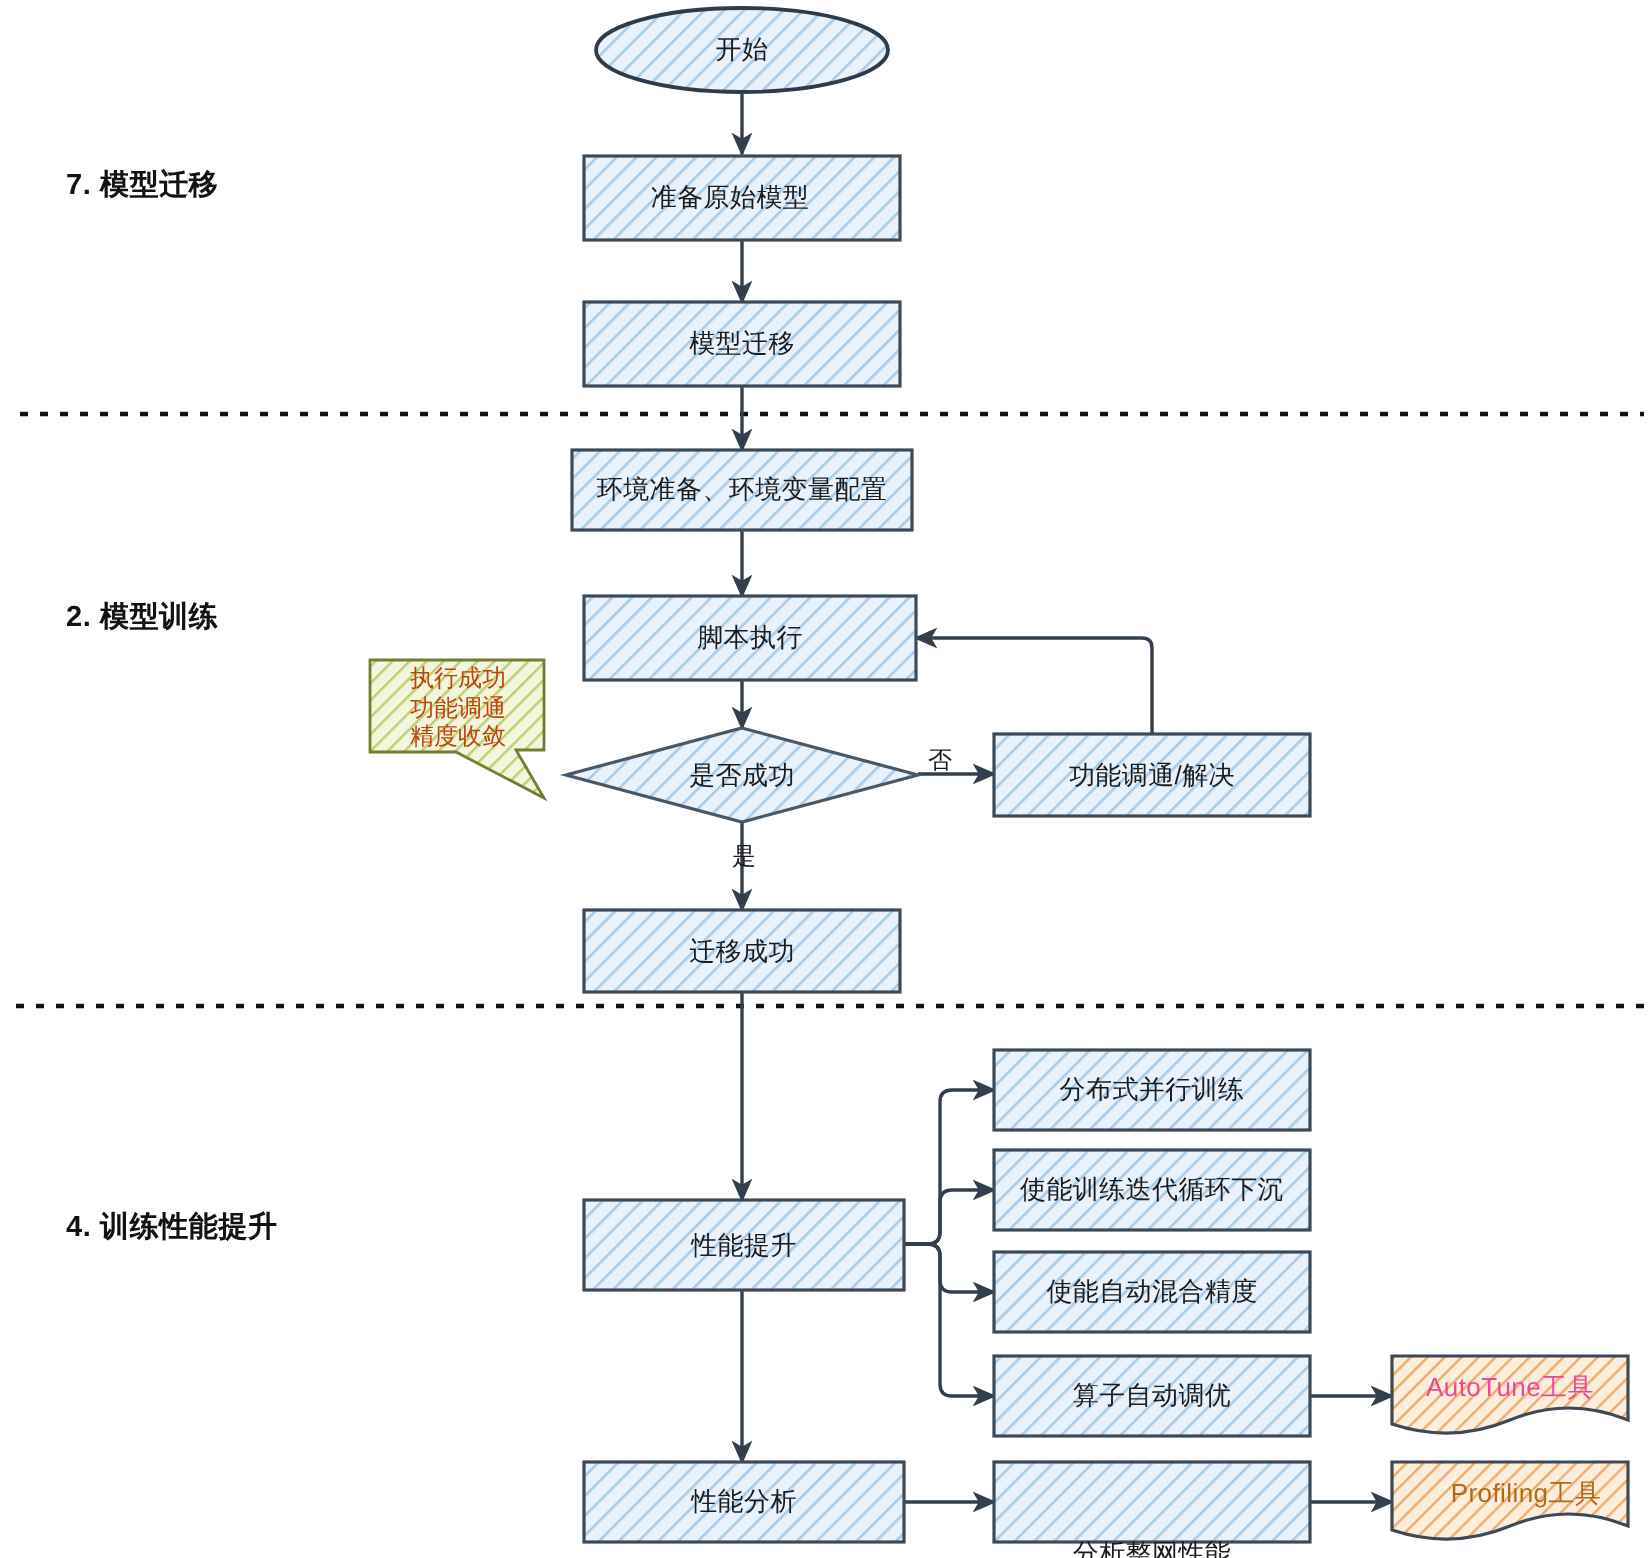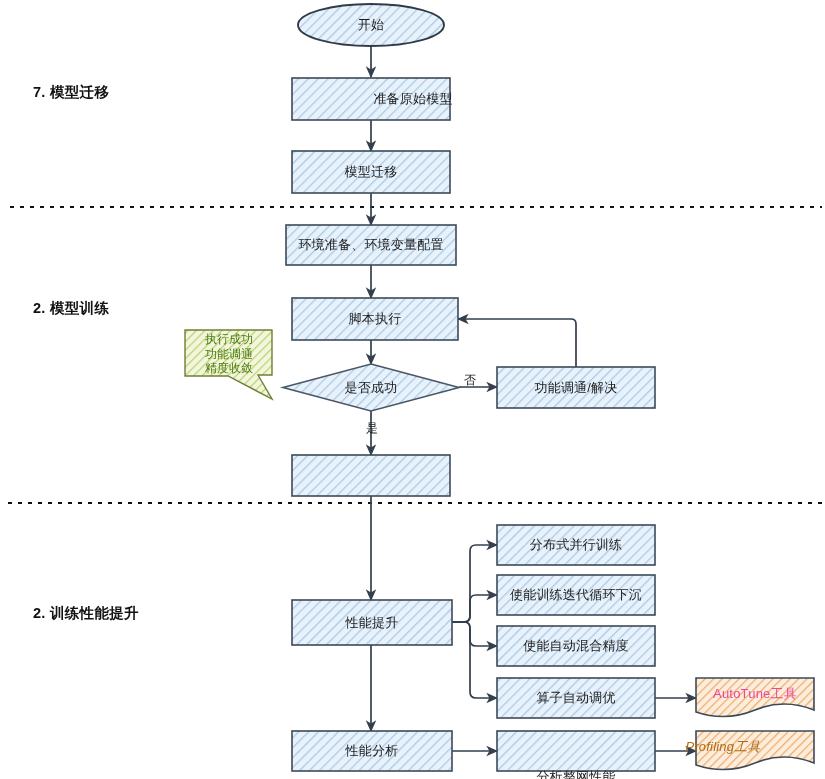--- a/index.html
+++ b/index.html
@@ -49,21 +49,21 @@
   }
   .edge-label {
     position: absolute;
     font-size: 12px;
     color: #1b1b1b;
     white-space: nowrap;
   }
   .note-label {
     position: absolute;
     font-size: 12px;
-    color: #4d7c0f;
+    color: #c2410c;
     line-height: 1.22;
     text-align: center;
     white-space: pre-line;
   }
 </style>
 </head>
 <body>
 
 <div id="canvas">
 
@@ -130,40 +130,41 @@
     <rect x="497" y="731" width="158" height="40" fill="url(#hatch-blue)" stroke="#3c4a57" stroke-width="1.6"></rect>
 
     <path d="M 696 678 L 814 678 L 814 710 Q 784 698 755 710 Q 726 722 696 712 Z" fill="url(#hatch-orange)" stroke="#3c4a57" stroke-width="1.6"></path>
     <path d="M 696 731 L 814 731 L 814 763 Q 784 751 755 763 Q 726 775 696 765 Z" fill="url(#hatch-orange)" stroke="#3c4a57" stroke-width="1.6"></path>
 
     <path d="M 185 330 L 272 330 L 272 375 L 258 375 L 272 399 L 228 376 L 185 376 Z" fill="url(#hatch-green)" stroke="#6f7f33" stroke-width="1.4"></path>
   </svg>
 
   <div class="section-label" style="left:33px; top:83px;">7. 模型迁移</div>
   <div class="section-label" style="left:33px; top:299px;">2. 模型训练</div>
-  <div class="section-label" style="left:33px; top:604px;">2. 训练性能提升</div>
+  <div class="section-label" style="left:33px; top:604px;">4. 训练性能提升</div>
 
   <div class="node-label" style="left:298px; top:4px; width:146px; height:42px;">开始</div>
-  <div class="node-label" style="left:292px; top:78px; width:146px; height:42px;padding-left:48px;">准备原始模型</div>
+  <div class="node-label" style="left:292px; top:78px; width:146px; height:42px;">准备原始模型</div>
   <div class="node-label" style="left:292px; top:151px; width:158px; height:42px;">模型迁移</div>
   <div class="node-label" style="left:286px; top:225px; width:170px; height:40px;">环境准备、环境变量配置</div>
   <div class="node-label" style="left:292px; top:298px; width:166px; height:42px;">脚本执行</div>
   <div class="node-label" style="left:292px; top:366px; width:158px; height:43px;">是否成功</div>
   <div class="node-label" style="left:497px; top:367px; width:158px; height:41px;">功能调通/解决</div>
+  <div class="node-label" style="left:292px; top:455px; width:158px; height:41px;">迁移成功</div>
   <div class="node-label" style="left:292px; top:600px; width:160px; height:45px;">性能提升</div>
   <div class="node-label" style="left:292px; top:731px; width:160px; height:40px;">性能分析</div>
 
   <div class="node-label" style="left:497px; top:525px; width:158px; height:40px;text-align:center;">分布式并行训练</div>
   <div class="node-label" style="left:497px; top:575px; width:158px; height:40px;">使能训练迭代循环下沉</div>
   <div class="node-label" style="left:497px; top:626px; width:158px; height:40px;">使能自动混合精度</div>
   <div class="node-label" style="left:497px; top:678px; width:158px; height:40px;">算子自动调优</div>
   <div class="node-label" style="left:497px; top:731px; width:158px; height:40px;margin-top:26px;">分析整网性能</div>
 
   <div class="node-label" style="left:696px; top:678px; width:118px; height:32px; color:#ec4899;">AutoTune工具</div>
-  <div class="node-label" style="left:664px; top:731px; width:118px; height:32px; color:#b26a16;font-style:italic;">Profiling工具</div>
+  <div class="node-label" style="left:704px; top:731px; width:118px; height:32px; color:#b26a16;">Profiling工具</div>
 
   <div class="note-label" style="left:188px; top:332px; width:82px;">执行成功
 功能调通
 精度收敛</div>
 
   <div class="edge-label" style="left:366px; top:420px;">是</div>
   <div class="edge-label" style="left:464px; top:372px;">否</div>
 
 </div>
 

